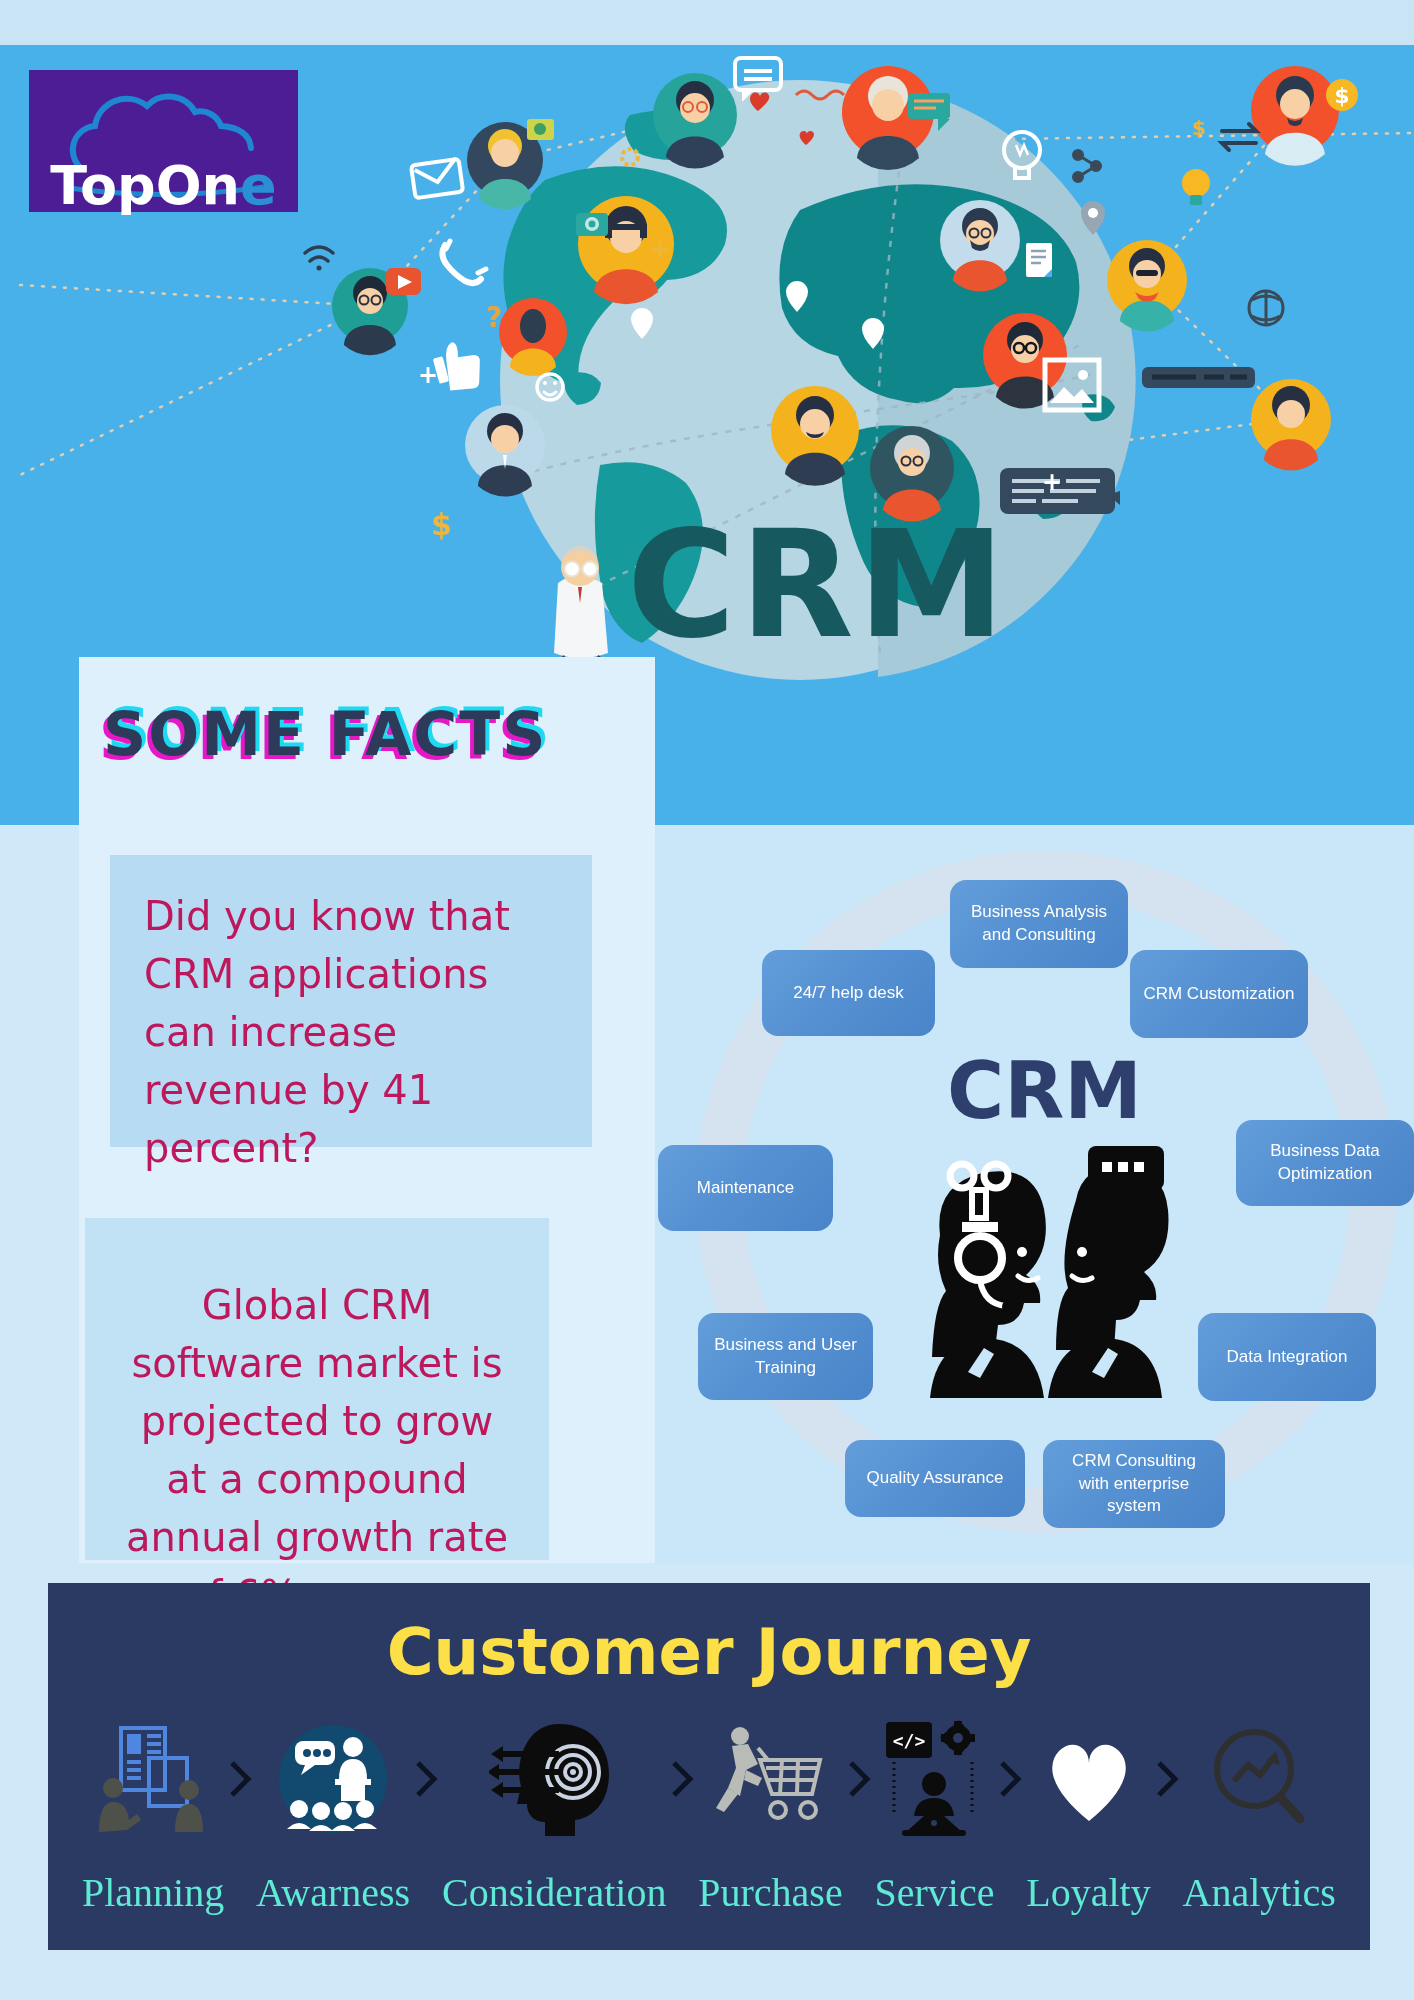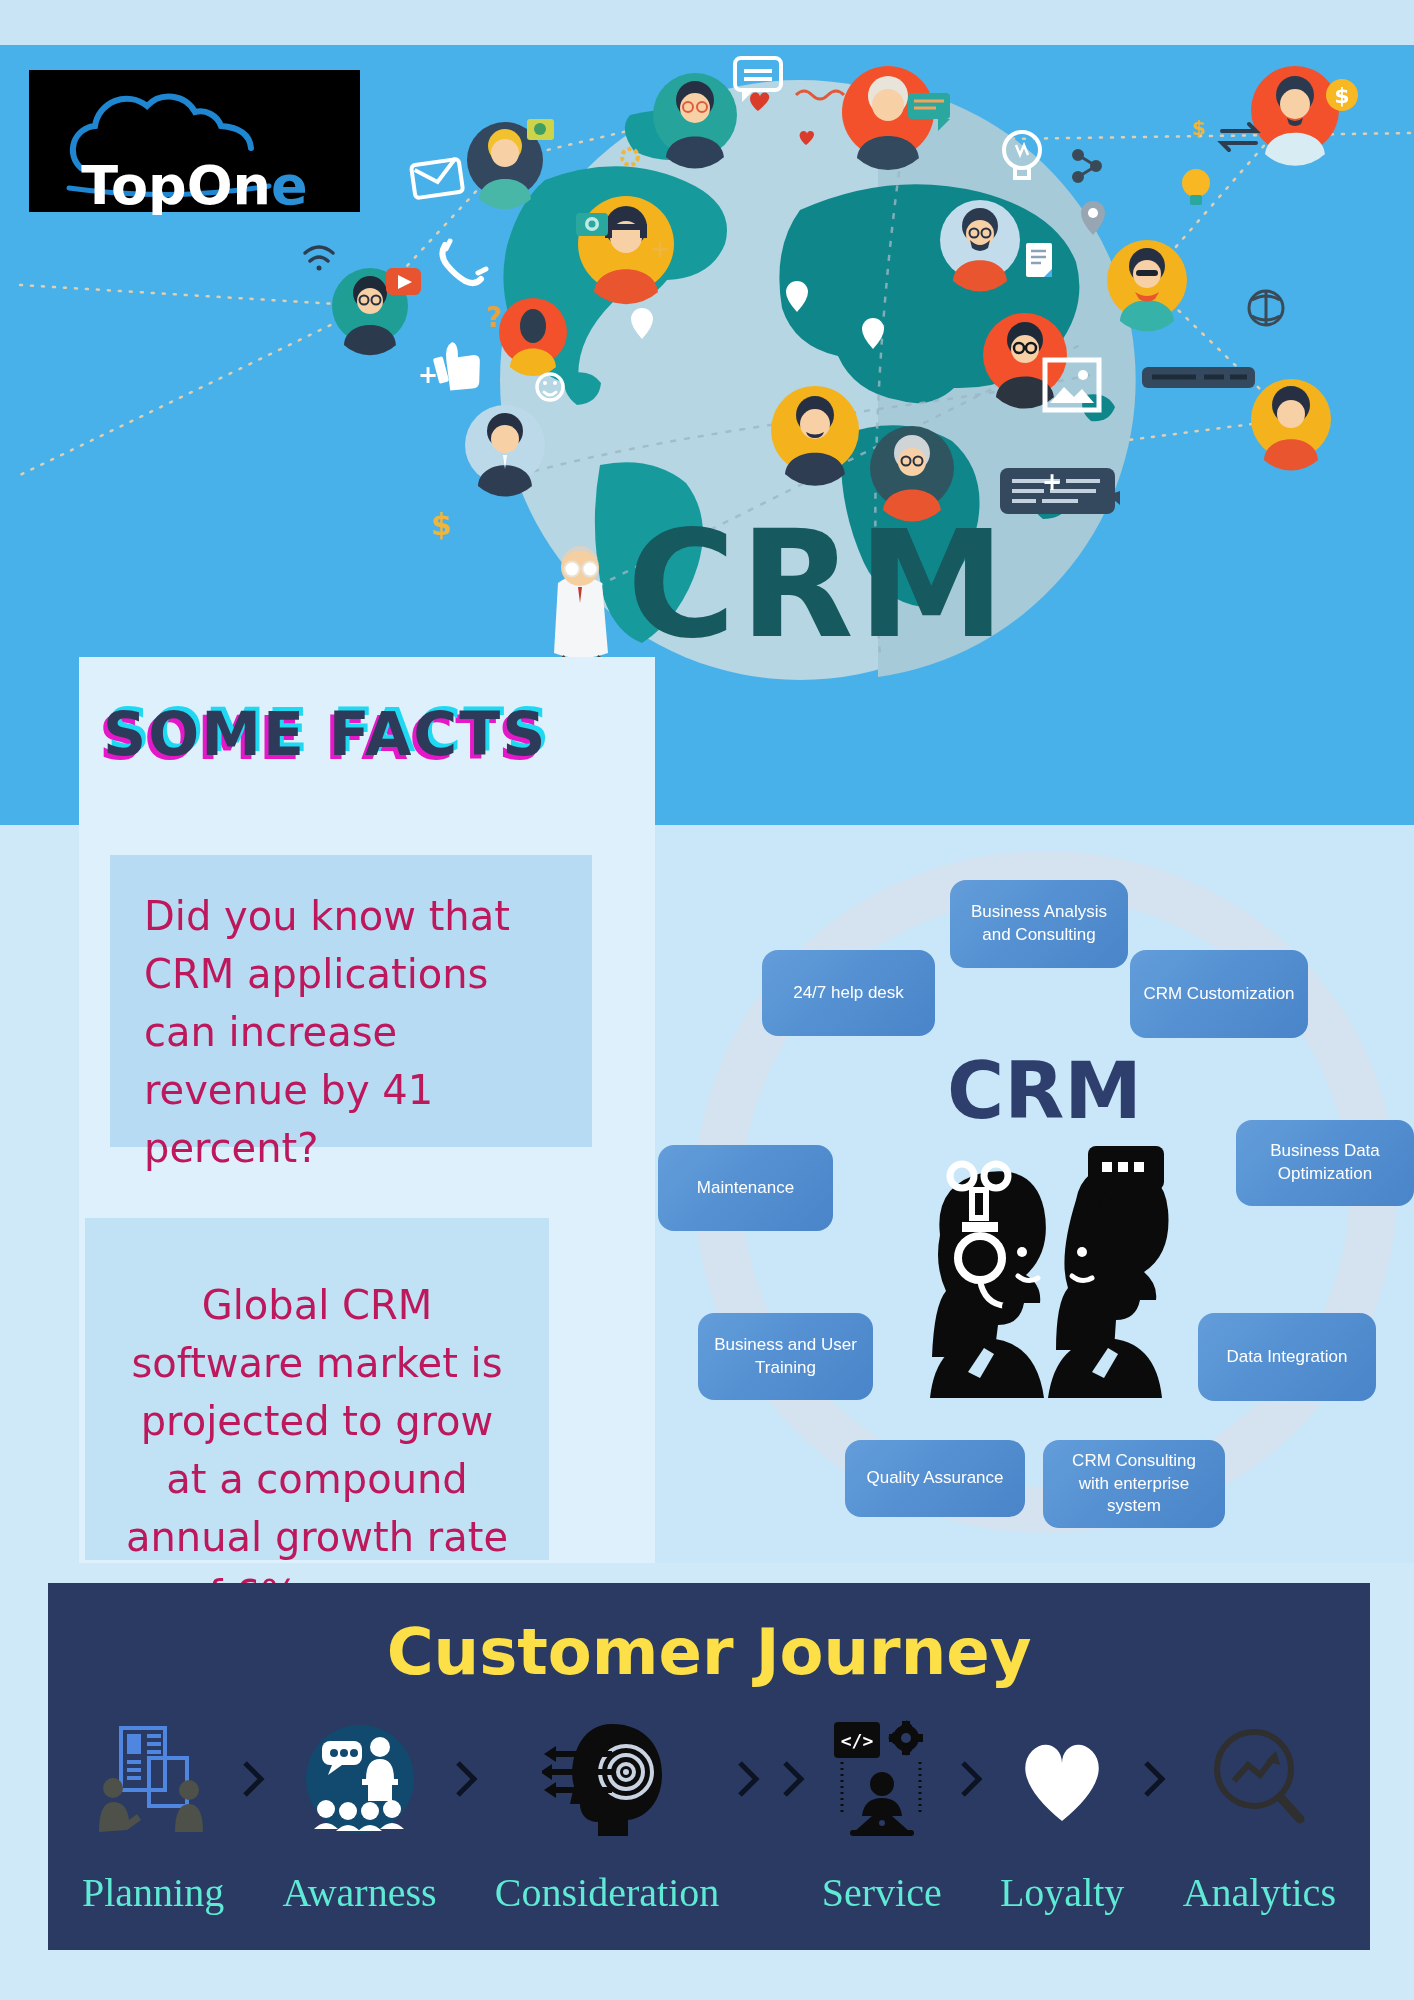--- a/index.html
+++ b/index.html
@@ -8,21 +8,21 @@
   .abs{position:absolute;}
 
   
   .top-strip{left:0;top:0;width:1414px;height:45px;background:#c9e4f5;}
   .hero{left:0;top:45px;width:1414px;height:780px;background:#49b1e9;}
   .hero-crm{left:608px;top:498px;width:420px;text-align:center;
     font-size:148px;font-weight:800;letter-spacing:4px;color:#16595e;
     font-family:"DejaVu Sans",sans-serif;line-height:1.05;}
 
   
-  .logo-box{left:29px;top:70px;width:331px;height:142px;background:#000000;}
+  .logo-box{left:29px;top:70px;width:269px;height:142px;background:#4c1d95;}
   .logo-text{position:absolute;left:0;top:84px;width:100%;text-align:center;
     font-size:54px;font-weight:800;color:#ffffff;font-family:"DejaVu Sans",sans-serif;}
   .logo-text .accent{color:#2b8fd6;}
 
   
   .facts-panel{left:79px;top:657px;width:576px;height:906px;background:#def0fb;}
   .facts-title{position:absolute;left:24px;top:42px;font-size:60px;font-weight:900;
     letter-spacing:2px;color:#2e3a59;font-family:"DejaVu Sans",sans-serif;
     text-shadow:4px -4px 0 #1fd9f2,-4px 4px 0 #e517c9;}
   .fact-box{position:absolute;color:#be185d;font-size:40px;line-height:1.45;
@@ -506,20 +506,43 @@
         </div>
       <div class="jlabel">Consideration</div>
     </div>
 
     <div class="jchev">
       <svg width="30" height="44" viewBox="0 0 30 44">
           <polyline points="7,6 23,22 7,38" fill="none" stroke="#0c1322" stroke-width="5"></polyline>
         </svg>
     </div>
 
+    <div class="jstep">
+      <div class="jicon">
+          <svg width="120" height="110" viewBox="0 0 120 110">
+        <g fill="#b9bcb6">
+          <circle cx="30" cy="12" r="9"></circle>
+          <path d="M22,22 L38,20 L48,40 L36,46 L30,72 L18,64 L26,44 Z"></path>
+          <path d="M18,64 L6,84 L14,88 L28,70 Z"></path>
+          <path d="M36,46 L52,54 L48,62 L34,56 Z"></path>
+        </g>
+        <g fill="none" stroke="#b9bcb6" stroke-width="4">
+          <path d="M50,36 L58,36 L66,36 L110,36 L102,70 L62,70 Z"></path>
+          <line x1="72" y1="36" x2="70" y2="70"></line>
+              <line x1="88" y1="36" x2="87" y2="70"></line>
+          <line x1="56" y1="44" x2="107" y2="44"></line>
+              <line x1="58" y1="56" x2="105" y2="56"></line>
+          <line x1="58" y1="36" x2="48" y2="24"></line>
+        </g>
+        <circle cx="68" cy="86" r="8" fill="none" stroke="#b9bcb6" stroke-width="4"></circle>
+        <circle cx="98" cy="86" r="8" fill="none" stroke="#b9bcb6" stroke-width="4"></circle>
+      </svg>
+        </div>
+      <div class="jlabel">Purchase</div>
+    </div>
 
     <div class="jchev">
       <svg width="30" height="44" viewBox="0 0 30 44">
           <polyline points="7,6 23,22 7,38" fill="none" stroke="#0c1322" stroke-width="5"></polyline>
         </svg>
     </div>
 
     <div class="jstep">
       <div class="jicon">
           <svg width="108" height="118" viewBox="0 0 108 118">

